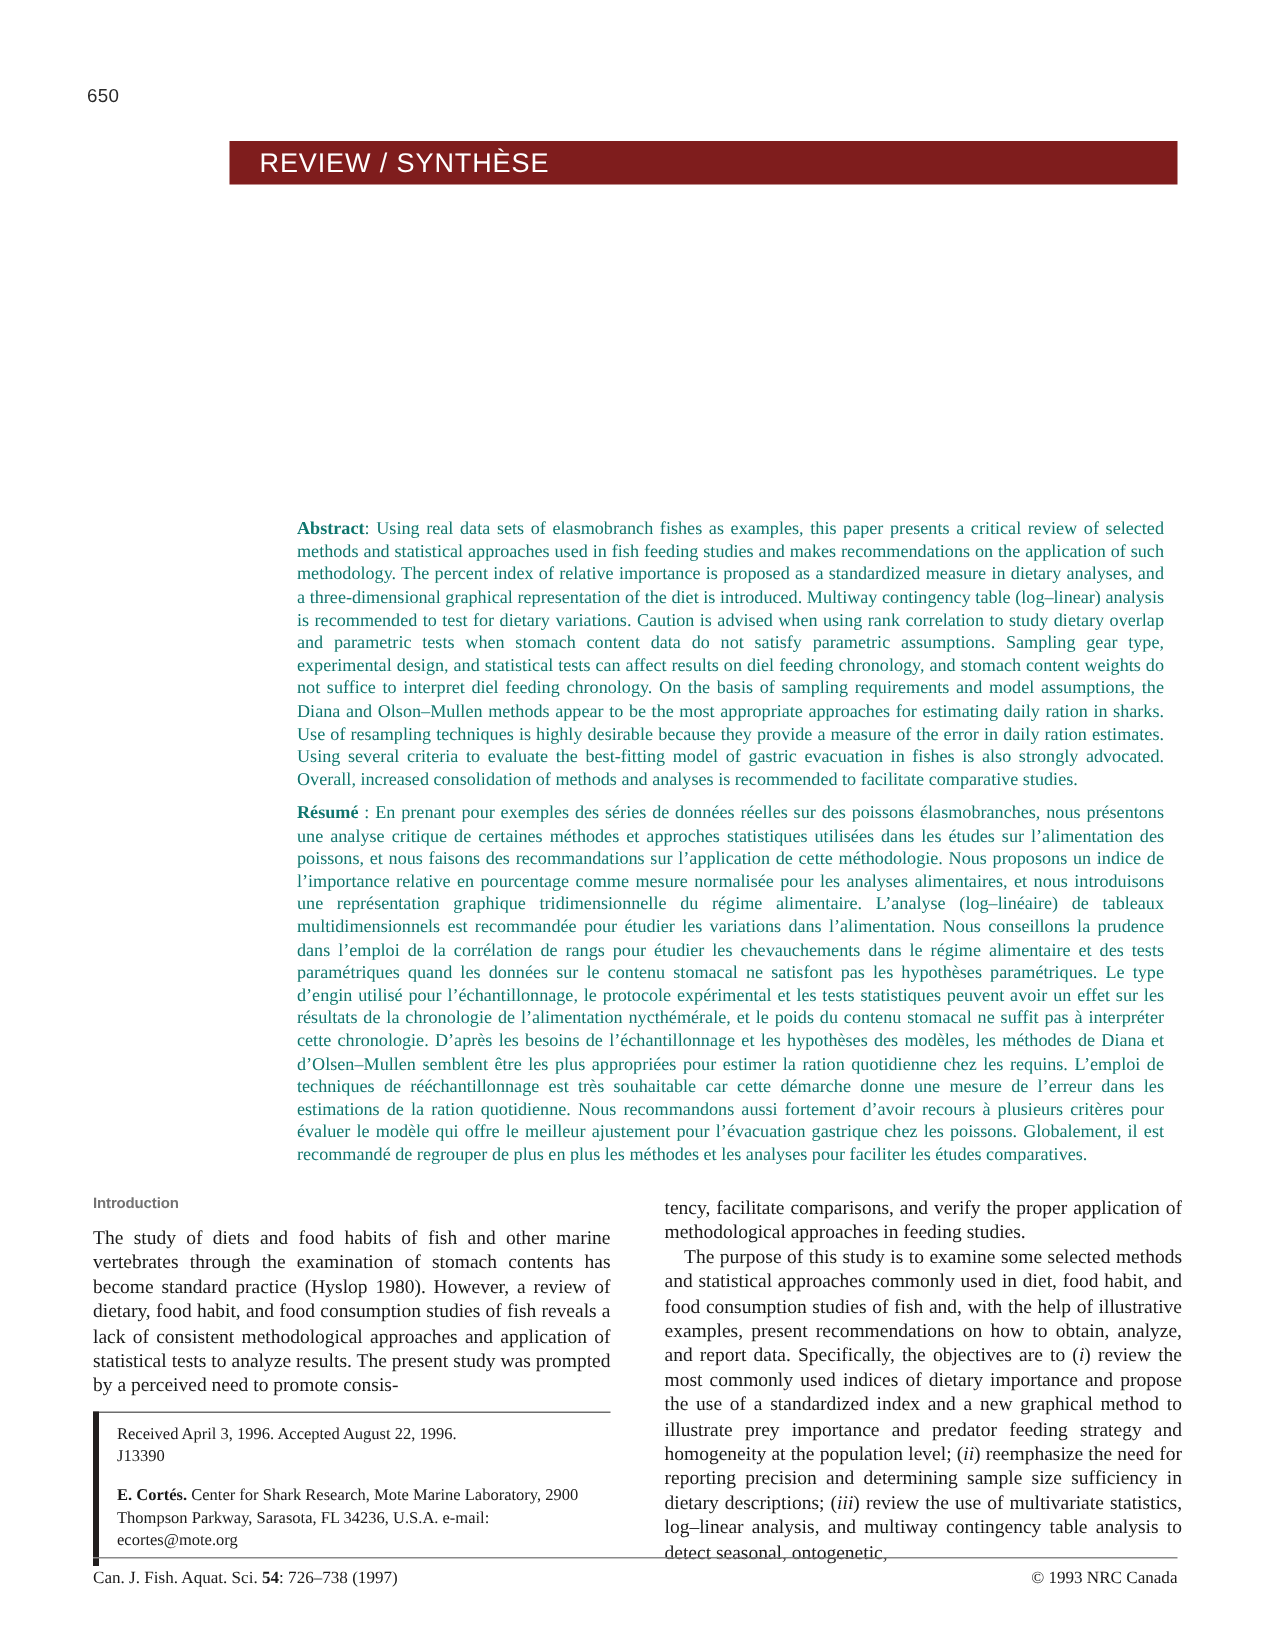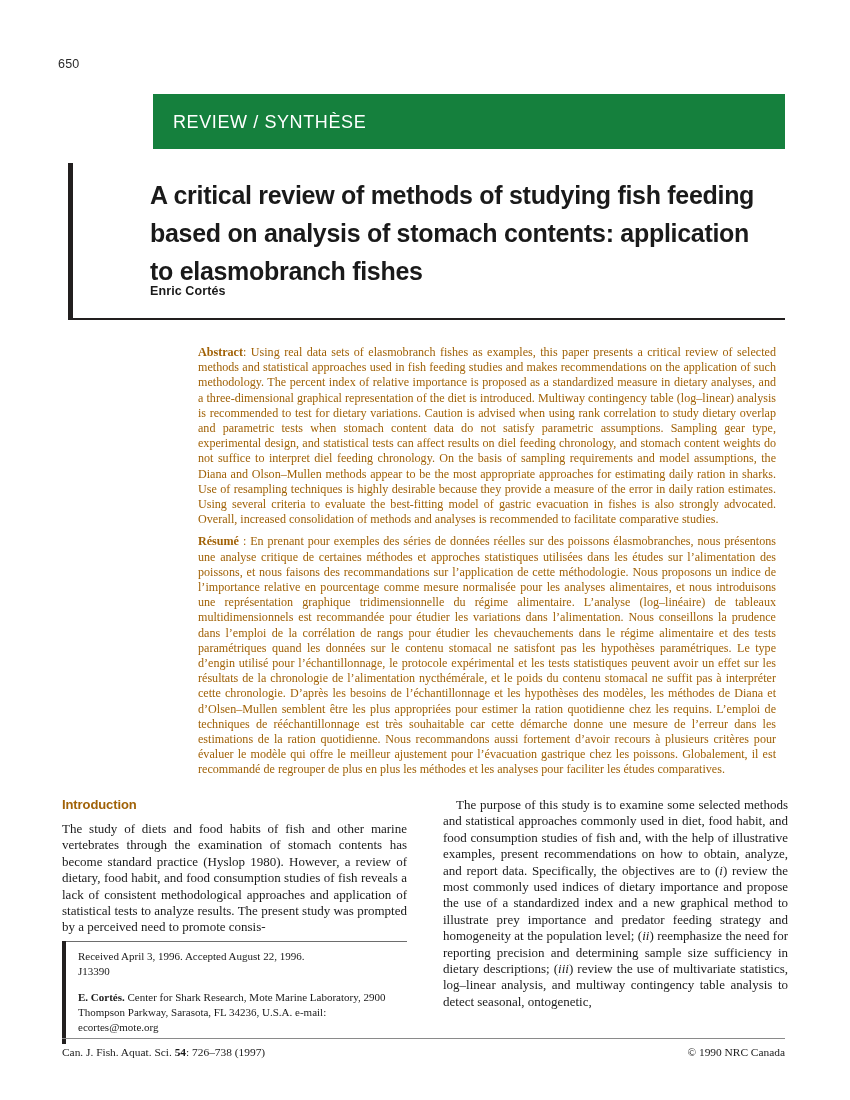--- a/index.html
+++ b/index.html
@@ -34,22 +34,22 @@
     color: #2b2b2b;
     letter-spacing: 0.2px;
   }
 
   
   .banner {
     position: absolute;
     left: 153px;
     top: 94px;
     width: 632px;
-    height: 55px;
-    background: #15803d;
+    height: 29px;
+    background: #7f1d1d;
   }
   .banner-label {
     position: absolute;
     left: 20px;
     top: 50%;
     transform: translateY(-50%);
     color: #ffffff;
     font-family: "Liberation Sans", sans-serif;
     font-size: 18px;
     font-weight: 400;
@@ -109,21 +109,21 @@
     position: absolute;
     left: 198px;
     top: 345px;
     width: 578px;
   }
   .abs-para {
     font-family: "Liberation Serif", serif;
     font-size: 12.1px;
     line-height: 15.2px;
     text-align: justify;
-    color: #a16207;
+    color: #0f766e;
     margin: 0 0 7px 0;
     hyphens: none;
   }
   .abs-para b { font-weight: bold; }
   .abs-trad {
     font-family: "Liberation Serif", serif;
     font-size: 12.1px;
     line-height: 15.2px;
     color: #1a1a1a;
     margin: 0;
@@ -134,23 +134,23 @@
     position: absolute;
     top: 797px;
     width: 345px;
   }
   .col-left  { left: 62px; }
   .col-right { left: 443px; }
 
   .sec-head {
     font-family: "Liberation Sans", sans-serif;
     font-weight: bold;
-    font-size: 13px;
+    font-size: 10px;
     letter-spacing: -0.1px;
-    color: #a16207;
+    color: #737373;
     margin: 0 0 9px 0;
   }
   .body-para {
     font-family: "Liberation Serif", serif;
     font-size: 13px;
     line-height: 16.4px;
     text-align: justify;
     color: #1a1a1a;
     margin: 0;
     hyphens: none;
@@ -228,49 +228,44 @@
 <body>
 
 <div class="page">
 
   <div class="folio">650</div>
 
   <div class="banner">
     <span class="banner-label">REVIEW / SYNTHÈSE</span>
   </div>
 
-  <div class="title-block">
-    <div class="title-rule-left"></div>
-    <div class="title-rule-bottom"></div>
-    <h1 class="title-text">A critical review of methods of studying fish feeding based on analysis of stomach contents: application to elasmobranch fishes</h1>
-    <div class="author-line">Enric Cortés</div>
-  </div>
 
   <div class="abs-wrap">
     <p class="abs-para"><b>Abstract</b><span>: </span><span>Using real data sets of elasmobranch fishes as examples, this paper presents a critical review of selected methods and statistical approaches used in fish feeding studies and makes recommendations on the application of such methodology. The percent index of relative importance is proposed as a standardized measure in dietary analyses, and a three-dimensional graphical representation of the diet is introduced. Multiway contingency table (log–linear) analysis is recommended to test for dietary variations. Caution is advised when using rank correlation to study dietary overlap and parametric tests when stomach content data do not satisfy parametric assumptions. Sampling gear type, experimental design, and statistical tests can affect results on diel feeding chronology, and stomach content weights do not suffice to interpret diel feeding chronology. On the basis of sampling requirements and model assumptions, the Diana and Olson–Mullen methods appear to be the most appropriate approaches for estimating daily ration in sharks. Use of resampling techniques is highly desirable because they provide a measure of the error in daily ration estimates. Using several criteria to evaluate the best-fitting model of gastric evacuation in fishes is also strongly advocated. Overall, increased consolidation of methods and analyses is recommended to facilitate comparative studies.</span></p>
 
     <p class="abs-para"><b>Résumé</b><span> : </span><span>En prenant pour exemples des séries de données réelles sur des poissons élasmobranches, nous présentons une analyse critique de certaines méthodes et approches statistiques utilisées dans les études sur l’alimentation des poissons, et nous faisons des recommandations sur l’application de cette méthodologie. Nous proposons un indice de l’importance relative en pourcentage comme mesure normalisée pour les analyses alimentaires, et nous introduisons une représentation graphique tridimensionnelle du régime alimentaire. L’analyse (log–linéaire) de tableaux multidimensionnels est recommandée pour étudier les variations dans l’alimentation. Nous conseillons la prudence dans l’emploi de la corrélation de rangs pour étudier les chevauchements dans le régime alimentaire et des tests paramétriques quand les données sur le contenu stomacal ne satisfont pas les hypothèses paramétriques. Le type d’engin utilisé pour l’échantillonnage, le protocole expérimental et les tests statistiques peuvent avoir un effet sur les résultats de la chronologie de l’alimentation nycthémérale, et le poids du contenu stomacal ne suffit pas à interpréter cette chronologie. D’après les besoins de l’échantillonnage et les hypothèses des modèles, les méthodes de Diana et d’Olsen–Mullen semblent être les plus appropriées pour estimer la ration quotidienne chez les requins. L’emploi de techniques de rééchantillonnage est très souhaitable car cette démarche donne une mesure de l’erreur dans les estimations de la ration quotidienne. Nous recommandons aussi fortement d’avoir recours à plusieurs critères pour évaluer le modèle qui offre le meilleur ajustement pour l’évacuation gastrique chez les poissons. Globalement, il est recommandé de regrouper de plus en plus les méthodes et les analyses pour faciliter les études comparatives.</span></p>
 
   </div>
 
   <div class="col col-left">
     <h2 class="sec-head">Introduction</h2>
     <p class="body-para">The study of diets and food habits of fish and other marine vertebrates through the examination of stomach contents has become standard practice (Hyslop 1980). However, a review of dietary, food habit, and food consumption studies of fish reveals a lack of consistent methodological approaches and application of statistical tests to analyze results. The present study was prompted by a perceived need to promote consis-</p>
   </div>
 
   <div class="col col-right">
+    <p class="body-para">tency, facilitate comparisons, and verify the proper application of methodological approaches in feeding studies.</p>
     <p class="body-para indent"><span>The purpose of this study is to examine some selected methods and statistical approaches commonly used in diet, food habit, and food consumption studies of fish and, with the help of illustrative examples, present recommendations on how to obtain, analyze, and report data. Specifically, the objectives are to (</span><i>i</i><span>) review the most commonly used indices of dietary importance and propose the use of a standardized index and a new graphical method to illustrate prey importance and predator feeding strategy and homogeneity at the population level; (</span><i>ii</i><span>) reemphasize the need for reporting precision and determining sample size sufficiency in dietary descriptions; (</span><i>iii</i><span>) review the use of multivariate statistics, log–linear analysis, and multiway contingency table analysis to detect seasonal, ontogenetic,</span></p>
   </div>
 
   <div class="footnote">
     <div class="fn-rule"></div>
     <div class="fn-bar"></div>
     <div class="fn-body">
       <p class="fn-para"><span>Received April 3, 1996. Accepted August 22, 1996.</span><br><span>J13390</span></p>
       <p class="fn-para"><b>E. Cortés.</b><span> Center for Shark Research, Mote Marine Laboratory, 2900 Thompson Parkway, Sarasota, FL  34236, U.S.A. e-mail: ecortes@mote.org</span></p>
     </div>
   </div>
 
   <div class="footer-rule"></div>
   <div class="footer-left"><span>Can. J. Fish. Aquat. Sci. </span><b>54</b><span>: 726–738 (1997)</span></div>
-  <div class="footer-right">© 1990 NRC Canada</div>
+  <div class="footer-right">© 1993 NRC Canada</div>
 
 </div>
 
 </body></html>

